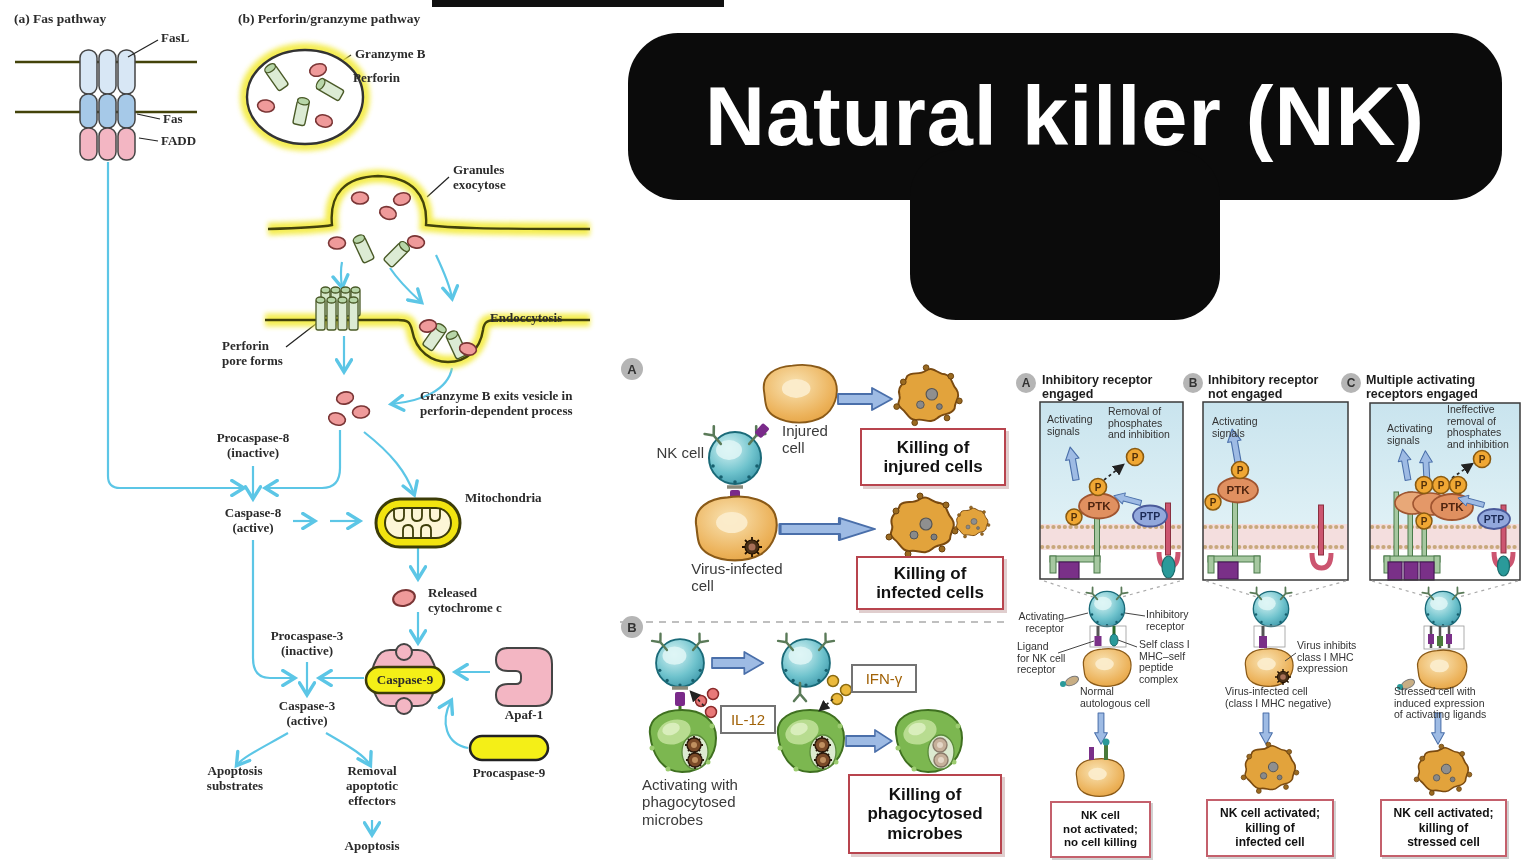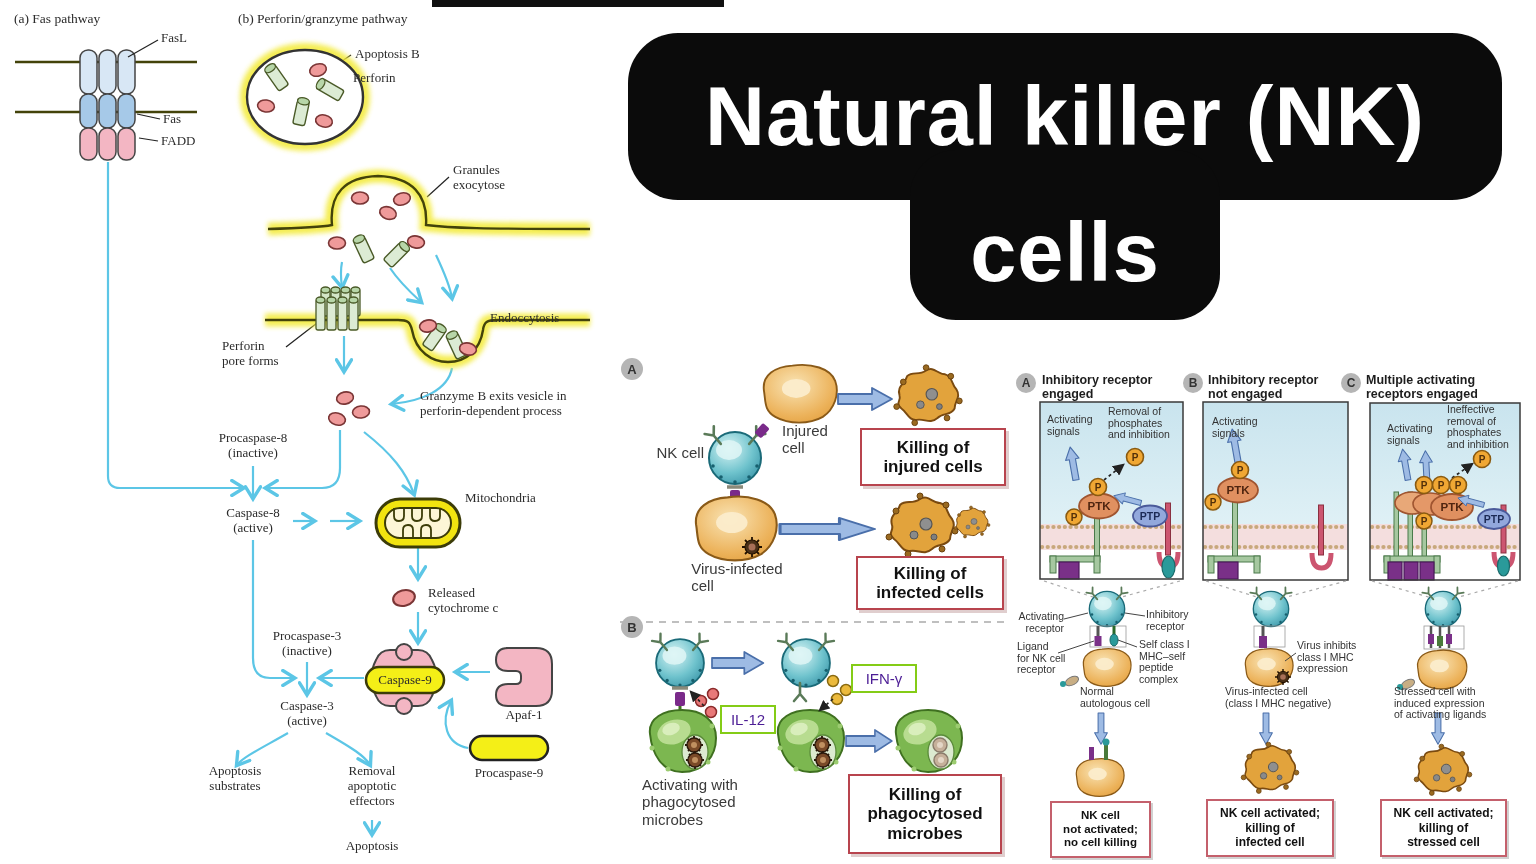--- a/index.html
+++ b/index.html
@@ -1,30 +1,30 @@
 <!DOCTYPE html>
 <html><head>
 <meta charset="utf-8">
 <style>
   html,body{margin:0;padding:0;background:#888;}
   .stage{position:relative;width:1536px;height:864px;background:#ffffff;overflow:hidden;
          font-family:"Liberation Sans",sans-serif;}
   svg{position:absolute;left:0;top:0;}
   
   .lab{position:absolute;white-space:pre-line;color:#2b2b2b;line-height:1.16;}
-  .serif{font-family:"Liberation Serif",serif;font-weight:normal;font-size:13px;}
+  .serif{font-family:"Liberation Serif",serif;font-weight:bold;font-size:13px;}
   .cc{transform:translateX(-50%);text-align:center;}
   .rr{transform:translateX(-100%);text-align:right;}
   .mid{font-size:15px;color:#3a3a3a;}
   .midc{text-align:left;transform:translateX(-50%);}
   .kbox{position:absolute;background:#fff;border:2px solid #b8444e;box-shadow:3px 3px 0 rgba(130,60,60,.25);
         display:flex;align-items:center;justify-content:center;text-align:center;
         font-weight:bold;font-size:17px;color:#111;white-space:pre-line;line-height:1.12;}
-  .tagbox{position:absolute;background:#fff;border:2px solid #84cc16;display:flex;align-items:center;
-        justify-content:center;font-size:15px;color:#4c1d95;}
+  .tagbox{position:absolute;background:#fff;border:2px solid #737373;display:flex;align-items:center;
+        justify-content:center;font-size:15px;color:#a16207;}
   .badge{position:absolute;width:22px;height:22px;border-radius:50%;background:#b5b5b5;color:#333;
         font-weight:bold;font-size:13px;display:flex;align-items:center;justify-content:center;}
   .rt{font-weight:bold;font-size:12.5px;color:#1d1d1d;line-height:1.15;}
   .rs{font-size:10.5px;color:#333;line-height:1.1;}
   .rbox{position:absolute;background:#fff;border:2px solid #c4606c;box-shadow:2px 2px 0 rgba(0,0,0,.18);
         display:flex;align-items:center;justify-content:center;text-align:center;
         font-weight:bold;font-size:12px;color:#111;white-space:pre-line;line-height:1.2;}
   .plab{position:absolute;transform:translate(-50%,-50%);font-weight:bold;font-size:10px;color:#53300a;}
   .ptkl{position:absolute;transform:translate(-50%,-50%);font-weight:bold;font-size:11.5px;color:#4f2510;}
   .ptpl{position:absolute;transform:translate(-50%,-50%);font-weight:bold;font-size:10.5px;color:#1c2a55;}
@@ -475,28 +475,27 @@
     <use href="#barrow" transform="translate(1438,713) rotate(90) scale(0.58)"></use>
     <use href="#dcell" transform="translate(1443,773) scale(0.8)"></use>
   </g>
 </g>
 </svg>
 
 <div class="topstrip"></div>
 <div class="tblk t1"></div>
 <div class="tblk t2"></div>
 <div class="ttext tt1">Natural killer (NK)</div>
-<div class="ttext tt2">cells</div>
 
 <div class="lab serif" style="left:14px;top:11px;font-size:13.5px">(a)  Fas pathway</div>
 <div class="lab serif" style="left:238px;top:11px;font-size:13.5px">(b)  Perforin/granzyme pathway</div>
 <div class="lab serif" style="left:161px;top:30px">FasL</div>
 <div class="lab serif" style="left:163px;top:111px">Fas</div>
 <div class="lab serif" style="left:161px;top:133px">FADD</div>
-<div class="lab serif" style="left:355px;top:46px">Apoptosis B</div>
+<div class="lab serif" style="left:355px;top:46px">Granzyme B</div>
 <div class="lab serif" style="left:353px;top:70px">Perforin</div>
 <div class="lab serif" style="left:453px;top:162px">Granules
 exocytose</div>
 <div class="lab serif" style="left:490px;top:310px">Endoccytosis</div>
 <div class="lab serif" style="left:222px;top:338px">Perforin
 pore forms</div>
 <div class="lab serif" style="left:420px;top:388px">Granzyme B exits vesicle in
 perforin-dependent process</div>
 <div class="lab serif cc" style="left:253px;top:430px">Procaspase-8
 (inactive)</div>

